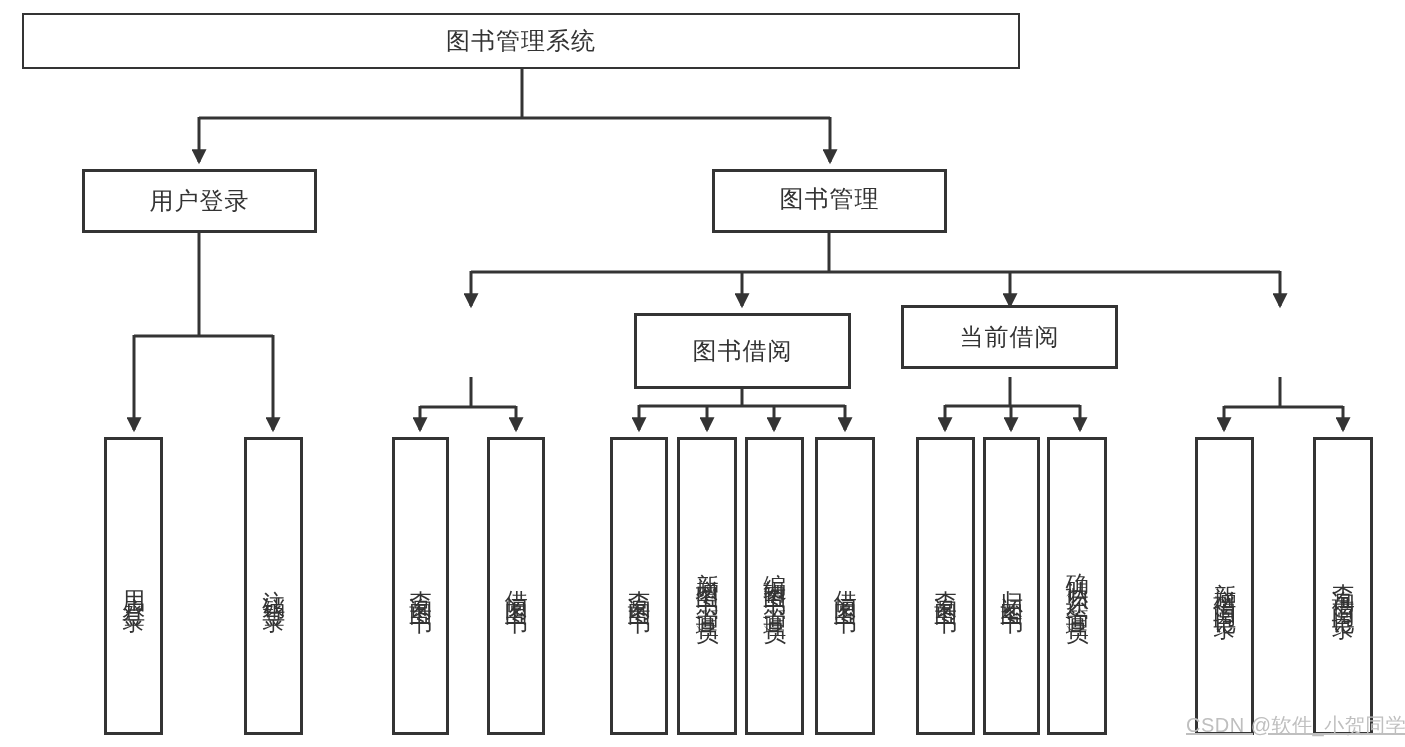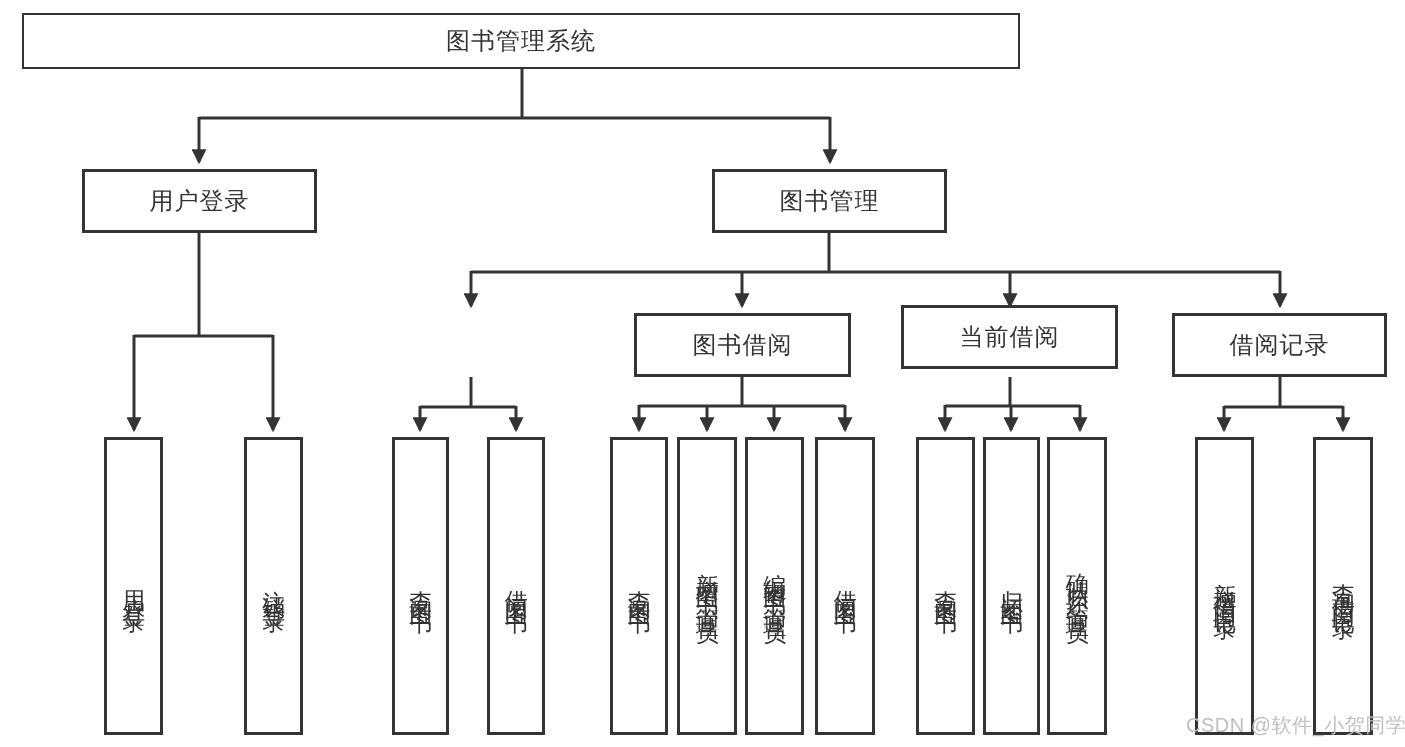--- a/index.html
+++ b/index.html
@@ -51,20 +51,21 @@
     line-height: 1.1;
   }
   .watermark {
     position: absolute;
     left: 1186px;
     top: 712px;
     font-size: 20px;
     color: #bfbfbf;
     letter-spacing: 0.5px;
     white-space: nowrap;
+    text-decoration: underline;
   }
 </style>
 </head>
 <body>
 
 <div class="canvas">
 
   <svg class="wires" viewBox="0 0 1405 747" xmlns="http://www.w3.org/2000/svg">
     <defs>
       <marker id="arrow" viewBox="0 0 10 10" refX="8.5" refY="5" markerWidth="6.5" markerHeight="5" orient="auto-start-reverse">
@@ -111,25 +112,24 @@
       <path d="M1280 377 L1280 407"></path>
       <path d="M1224 407 L1343 407"></path>
       <path d="M1224 406 L1224 430" marker-end="url(#arrow)"></path>
       <path d="M1343 406 L1343 430" marker-end="url(#arrow)"></path>
     </g>
   </svg>
 
   <div class="node hnode root" style="left:22px; top:13px; width:998px; height:56px;">图书管理系统</div>
 
   <div class="node hnode" style="left:82px; top:169px; width:235px; height:64px;">用户登录</div>
-  <div class="node hnode" style="left:712px; top:169px; width:235px; height:64px;">图书管理</div>
+  <div class="node hnode" style="left:712px; top:169px; width:235px; height:64px;font-family:Liberation Mono, monospace;">图书管理</div>
 
-  <div class="node hnode" style="left:634px; top:313px; width:217px; height:64px;">图书借阅</div>
+  <div class="node hnode" style="left:634px; top:313px; width:217px; height:76px;">图书借阅</div>
   <div class="node hnode" style="left:901px; top:305px; width:217px; height:64px;">当前借阅</div>
-  <div class="node hnode" style="left:1172px; top:313px; width:215px; height:64px;">借阅记录</div>
 
   <div class="node vnode" style="left:104px; top:437px; width:59px; height:298px;">用户登录</div>
   <div class="node vnode" style="left:244px; top:437px; width:59px; height:298px;">注销登录</div>
 
   <div class="node vnode" style="left:392px; top:437px; width:57px; height:298px;">查询图书</div>
   <div class="node vnode" style="left:487px; top:437px; width:58px; height:298px;">借阅图书</div>
 
   <div class="node vnode" style="left:610px; top:437px; width:58px; height:298px;">查询图书</div>
   <div class="node vnode" style="left:677px; top:437px; width:60px; height:298px;">新增图书（管理员）</div>
   <div class="node vnode" style="left:745px; top:437px; width:59px; height:298px;">编辑图书（管理员）</div>

